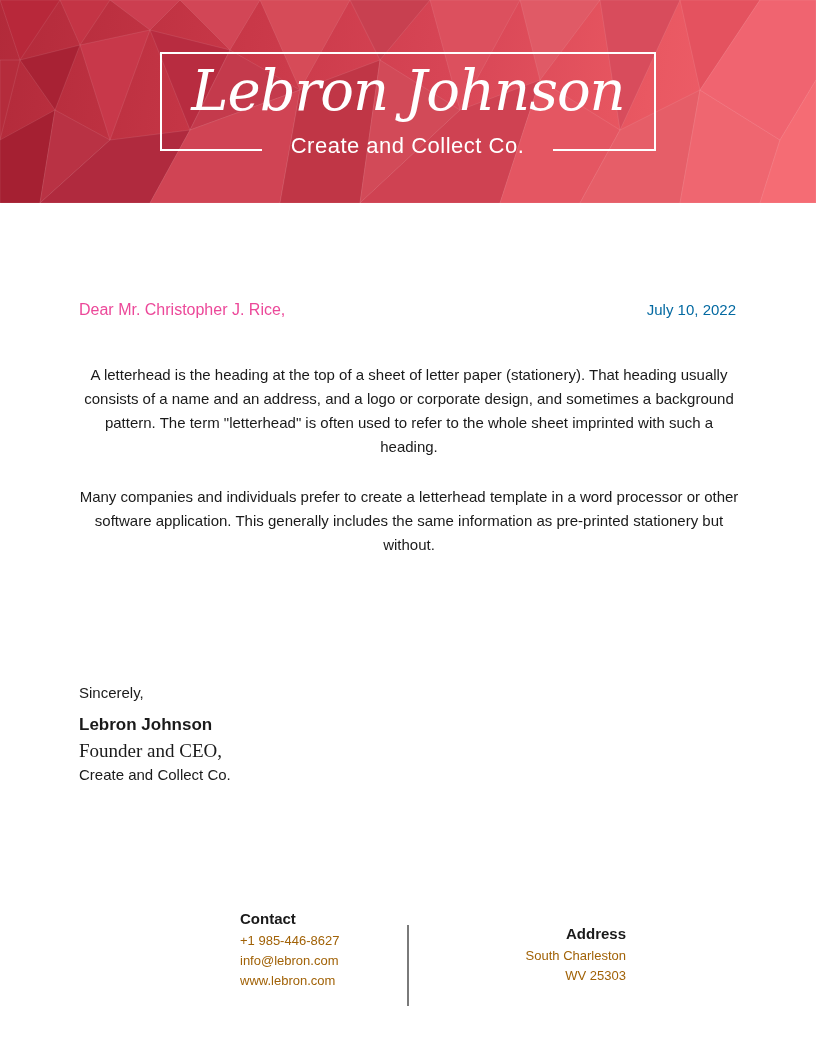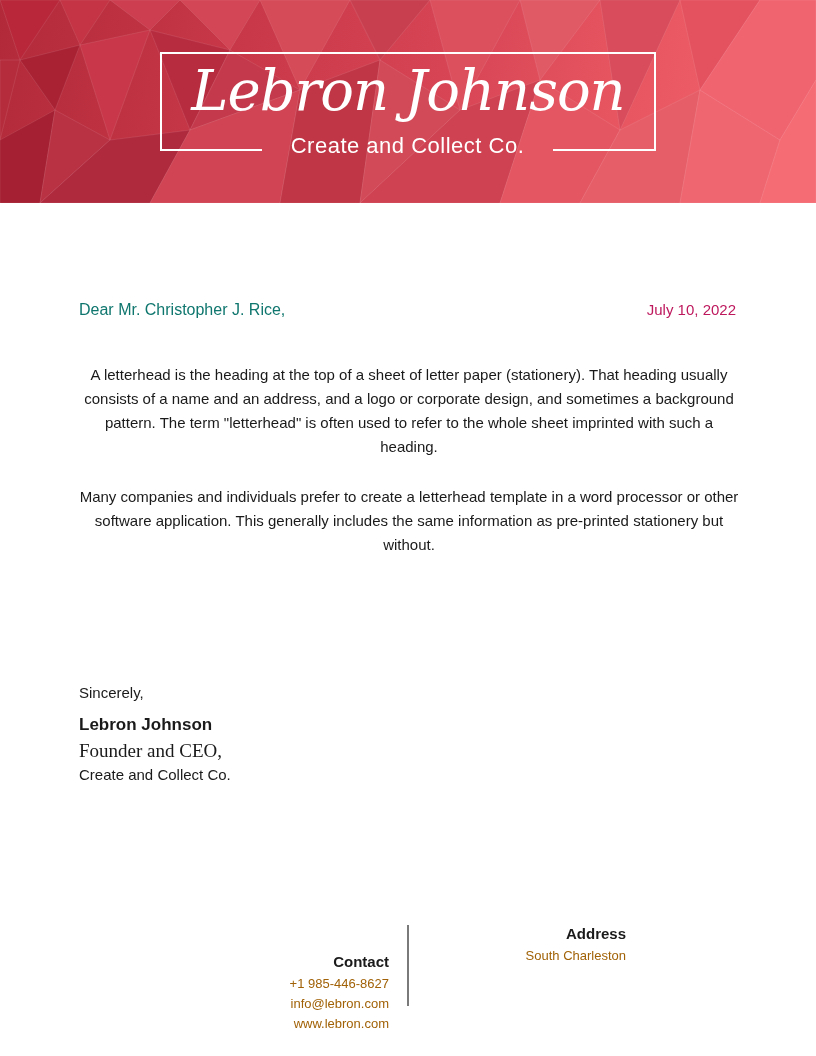--- a/index.html
+++ b/index.html
@@ -20,32 +20,32 @@
   .script-name {
     position: absolute; left: 160px; top: 56px; width: 496px; text-align: center;
     font-family: "DejaVu Serif", serif; font-style: italic; color: #ffffff;
     font-size: 56px; line-height: 70px; letter-spacing: -1px;
   }
   .company-sub {
     position: absolute; left: 262px; top: 131px; width: 291px; text-align: center;
     color: #ffffff; font-size: 22px; line-height: 30px; letter-spacing: 0.5px;
   }
 
-  .greeting { position: absolute; left: 79px; top: 299px; font-size: 16px; line-height: 22px; color: #0f766e; }
-  .date { position: absolute; right: 80px; top: 299px; font-size: 15px; line-height: 22px; color: #be185d; }
+  .greeting { position: absolute; left: 79px; top: 299px; font-size: 16px; line-height: 22px; color: #ec4899; }
+  .date { position: absolute; right: 80px; top: 299px; font-size: 15px; line-height: 22px; color: #0369a1; }
 
   .body { position: absolute; left: 79px; top: 363px; width: 660px; }
   .body p { font-size: 15px; line-height: 24px; color: #1a1a1a; margin-bottom: 26px; text-align: center; }
 
   .closing { position: absolute; left: 79px; top: 682px; font-size: 15px; line-height: 22px; }
   .sig-name { position: absolute; left: 79px; top: 713px; font-size: 17px; line-height: 24px; font-weight: bold; }
   .sig-role { position: absolute; left: 79px; top: 739px; font-size: 19px; line-height: 24px; font-family: Liberation Serif, serif; }
   .sig-company { position: absolute; left: 79px; top: 763px; font-size: 15px; line-height: 24px; }
 
-  .footer-contact { position: absolute; left: 240px; top: 950px; width: 149px; text-align: right; }
+  .footer-contact { position: absolute; left: 240px; top: 907px; width: 149px; }
   .footer-address { position: absolute; left: 426px; top: 922px; width: 200px; text-align: right; }
   .footer-divider { position: absolute; left: 407px; top: 925px; width: 2px; height: 81px; background: #7a7a7a; }
   .f-head { font-size: 15px; font-weight: bold; line-height: 24px; color: #1a1a1a; }
   .f-line { font-size: 13px; line-height: 20px; color: #a16207; }
 </style>
 </head>
 <body>
 
 <div class="banner">
   <svg class="poly" width="816" height="203" viewBox="0 0 816 203">
@@ -102,13 +102,14 @@
 <div class="footer-contact">
   <div class="f-head">Contact</div>
   <div class="f-line">+1 985-446-8627</div>
   <div class="f-line">info@lebron.com</div>
   <div class="f-line">www.lebron.com</div>
 </div>
 <div class="footer-divider"></div>
 <div class="footer-address">
   <div class="f-head">Address</div>
   <div class="f-line">South Charleston</div>
+  <div class="f-line">WV 25303</div>
 </div>
 
 </body></html>

